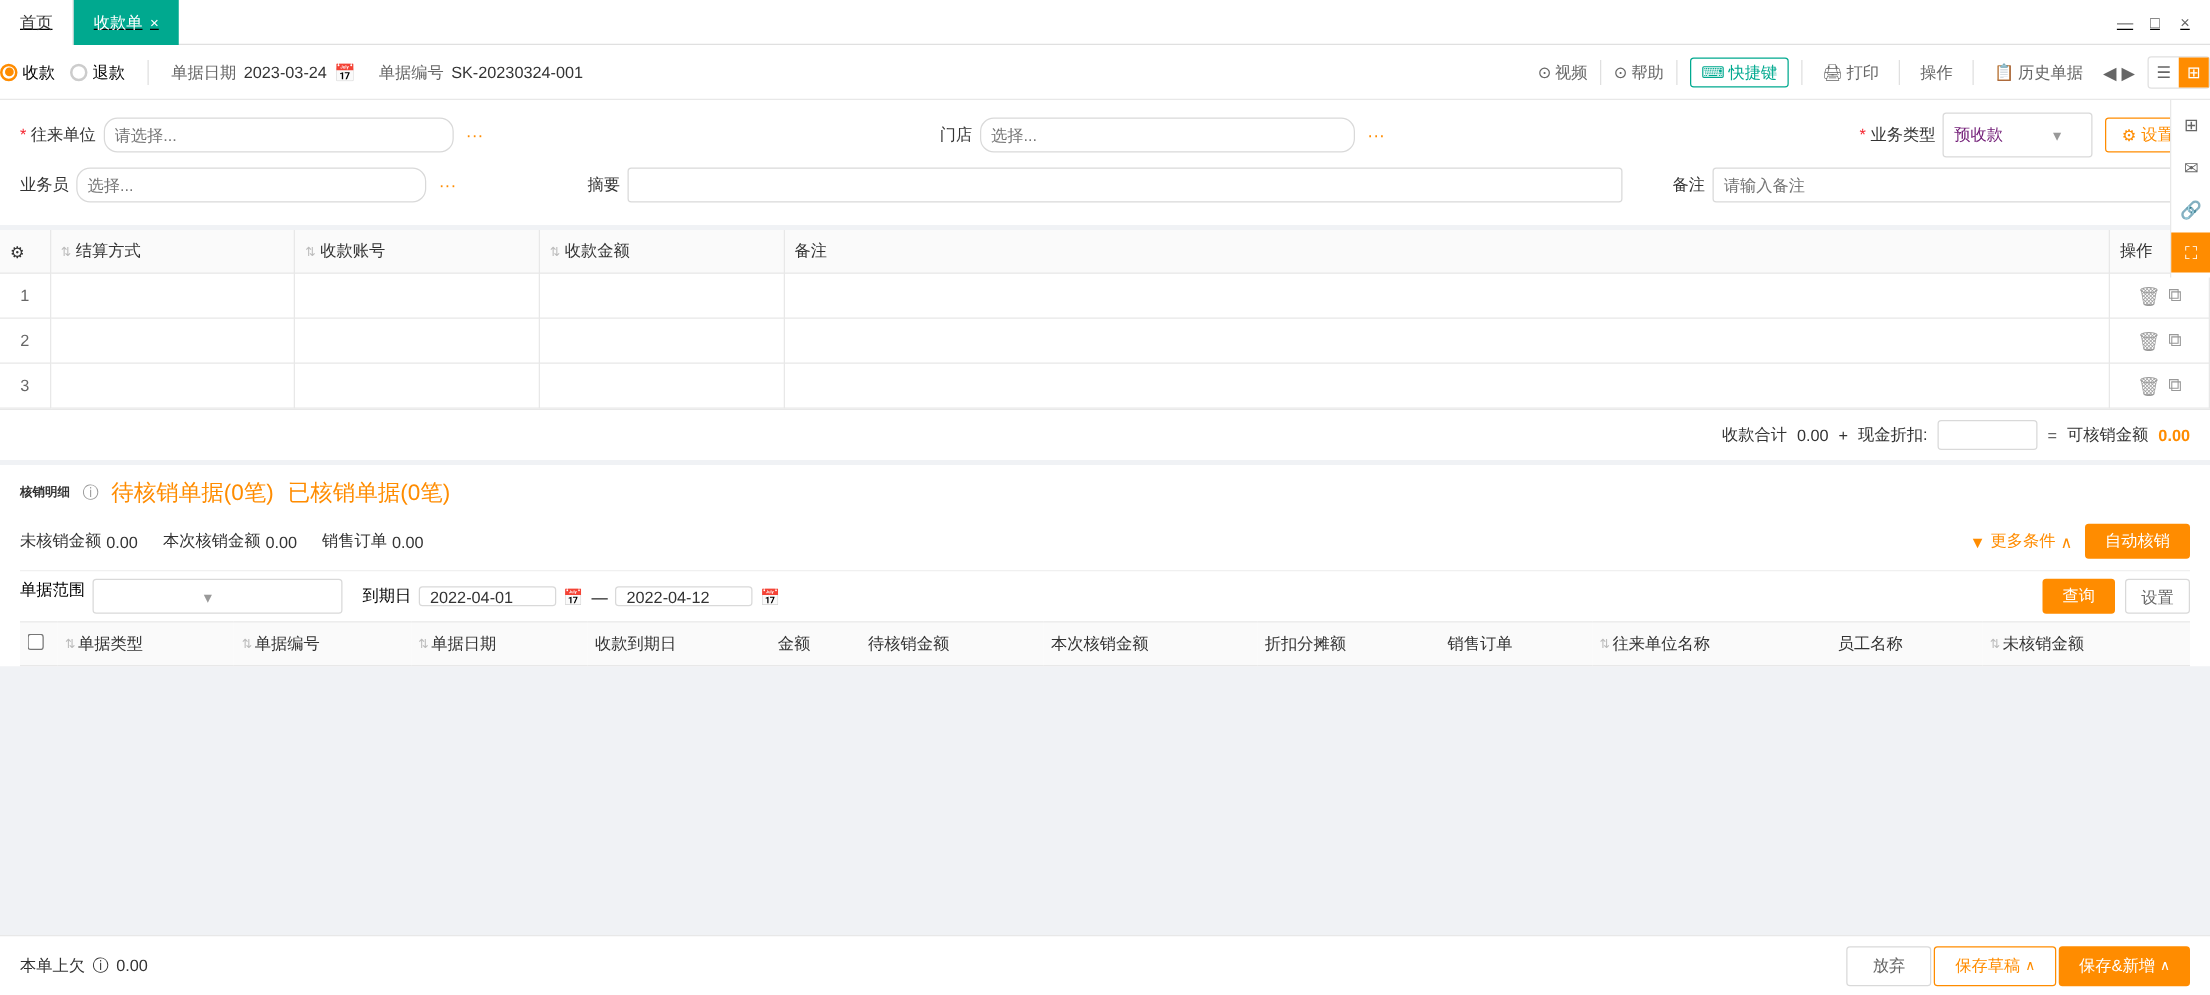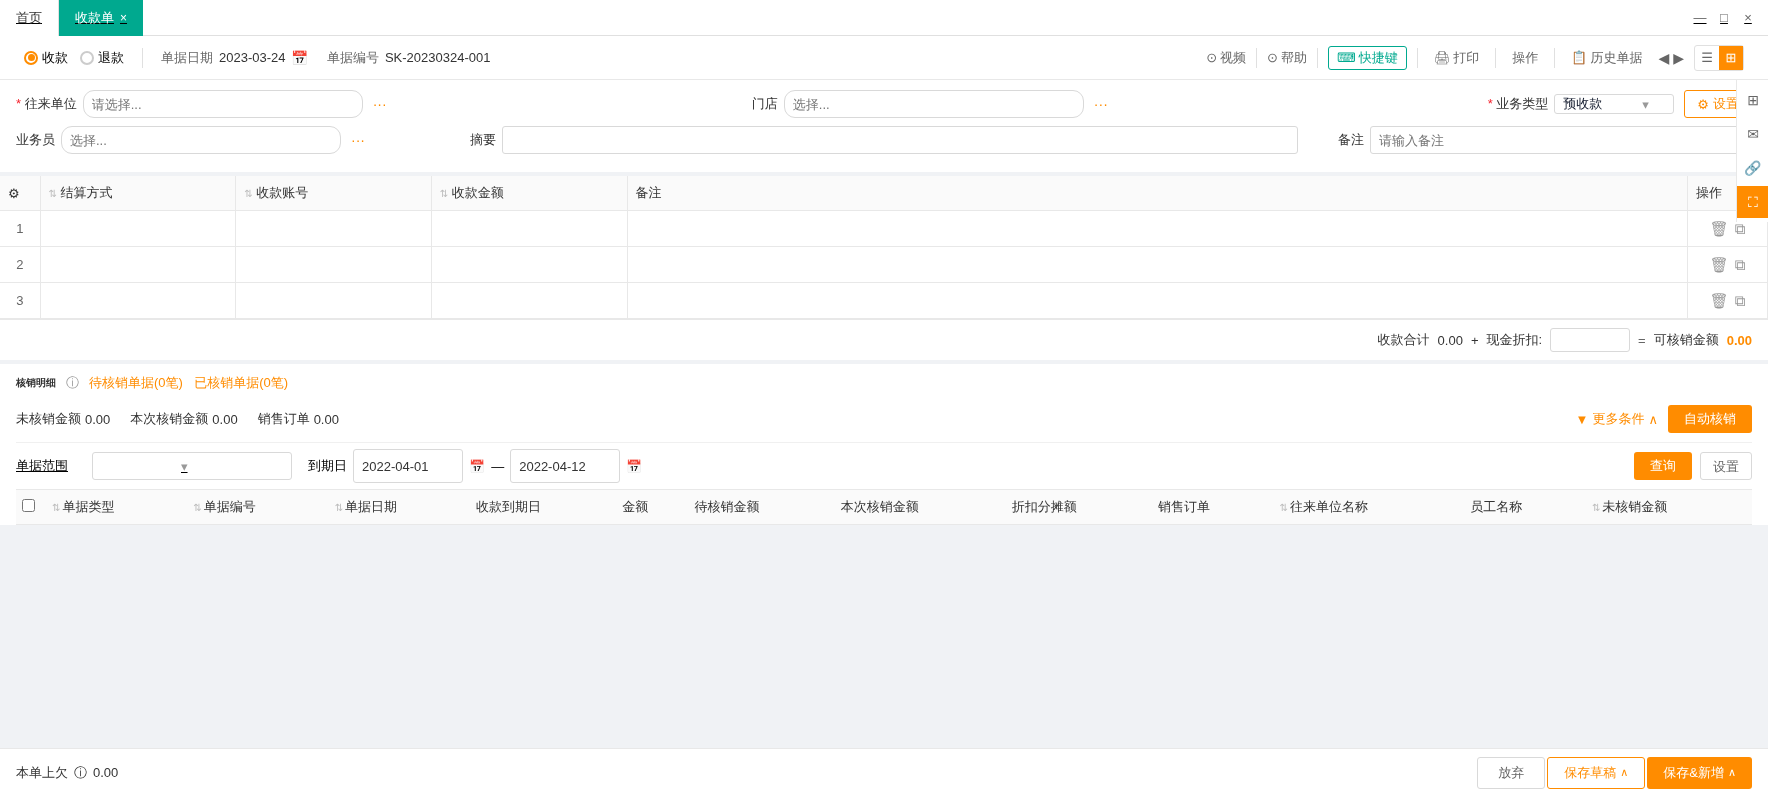--- a/index.html
+++ b/index.html
@@ -20,21 +20,21 @@
       display: flex; align-items: center; gap: 6px; cursor: pointer; font-size: 13px;
     }
     .tab-close { color: #fff; font-size: 12px; cursor: pointer; }
     .tab-spacer { flex: 1; }
     .window-controls { display: flex; align-items: center; gap: 8px; padding-right: 12px; }
     .win-btn { width: 16px; height: 16px; border: none; cursor: pointer; font-size: 13px; background: none; color: #666; }
 
     
     .toolbar {
       display: flex; align-items: center; background: #fff; height: 44px;
-      padding: 0 24px; border-bottom: 1px solid #e8e8e8; gap: 18px;
+      padding: 0 0; border-bottom: 1px solid #e8e8e8; gap: 18px;
     }
     .radio-group { display: flex; align-items: center; gap: 12px; }
     .radio-item { display: flex; align-items: center; gap: 4px; cursor: pointer; }
     .radio-dot { width: 14px; height: 14px; border-radius: 50%; border: 2px solid #ccc; display: flex; align-items: center; justify-content: center; }
     .radio-dot.active { border-color: #ff8c00; }
     .radio-dot.active::after { content: ''; width: 7px; height: 7px; border-radius: 50%; background: #ff8c00; }
     .toolbar-date { display: flex; align-items: center; gap: 6px; color: #333; }
     .date-label { color: #666; }
     .date-value { color: #333; font-weight: 500; }
     .cal-icon { color: #ff8c00; cursor: pointer; font-size: 14px; }
@@ -56,21 +56,21 @@
     .form-field { display: flex; align-items: center; gap: 6px; flex: 1; }
     .field-label { color: #333; white-space: nowrap; min-width: fit-content; }
     .field-label.required::before { content: '* '; color: #f5222d; }
     .field-input {
       flex: 1; height: 28px; border: 1px solid #d9d9d9; border-radius: 11px;
       padding: 0 8px; color: #999; outline: none; max-width: 280px;
     }
     .more-icon { color: #ff8c00; cursor: pointer; font-size: 14px; padding: 0 4px; }
     .biz-type-select {
       display: flex; align-items: center; border: 1px solid #d9d9d9; border-radius: 3px;
-      height: 20px; padding: 0 8px; min-width: 120px; color: #0f172a; cursor: pointer;
+      height: 36px; padding: 0 8px; min-width: 120px; color: #701a75; cursor: pointer;
       gap: 40px;
     }
     .biz-type-arrow { color: #999; }
     .settings-btn {
       border: 1px solid #ff8c00; color: #ff8c00; background: #fff; border-radius: 3px;
       padding: 3px 12px; cursor: pointer; display: flex; align-items: center; gap: 4px;
       height: 28px;
     }
     .textarea-input {
       flex: 1; height: 28px; border: 1px solid #d9d9d9; border-radius: 3px;
@@ -109,34 +109,34 @@
       padding: 0 6px; outline: none;
     }
     .sum-equals { color: #666; }
 
     
     .section2 { background: #fff; padding: 10px 16px 0; }
     .section-title { display: flex; align-items: center; gap: 10px; margin-bottom: 8px; }
     .section-title-text { font-size: 10px; font-weight: 600; color: #333; }
     .info-icon { color: #999; cursor: pointer; }
     .sub-tabs { display: flex; gap: 2px; }
-    .sub-tab { color: #ff8c00; cursor: pointer; font-size: 13px; }
+    .sub-tab { color: #ff8c00; cursor: pointer; font-size: 18px; }
     .sub-tab-divider { color: #ccc; }
 
     .stats-row { display: flex; align-items: center; gap: 20px; padding: 6px 0; color: #333; }
     .stat-item { display: flex; align-items: center; gap: 4px; }
     .stat-value { color: #333; }
-    .filter-field { display: flex; align-items: center; gap: 24px; text-decoration: underline; }
+    .filter-field { display: flex; align-items: flex-start; gap: 6px; }
     .filter-select {
       display: flex; align-items: center; border: 1px solid #d9d9d9; border-radius: 3px;
       height: 28px; padding: 0 8px; min-width: 200px; color: #999; cursor: pointer; gap: 80px;
     }
     .date-range { display: flex; align-items: center; gap: 6px; }
     .date-input {
-      width: 110px; height: 34px; border: 1px solid #d9d9d9; border-radius: 3px;
+      width: 110px; height: 16px; border: 1px solid #d9d9d9; border-radius: 3px;
       padding: 0 8px; color: #333; outline: none;
     }
     .more-filter { display: flex; align-items: center; gap: 4px; color: #ff8c00; cursor: pointer; }
     .query-btn {
       background: #ff8c00; color: #fff; border: none; border-radius: 3px;
       padding: 5px 16px; cursor: pointer; height: 28px;
     }
     .settings-btn2 {
       border: 1px solid #d9d9d9; color: #666; background: #fff; border-radius: 3px;
       padding: 5px 12px; cursor: pointer; height: 28px;

